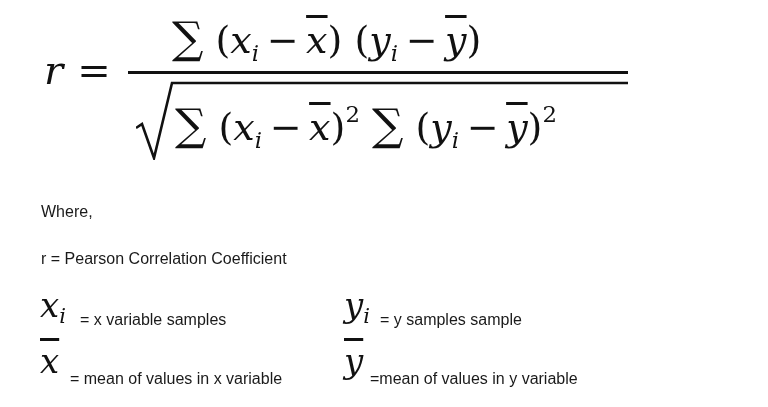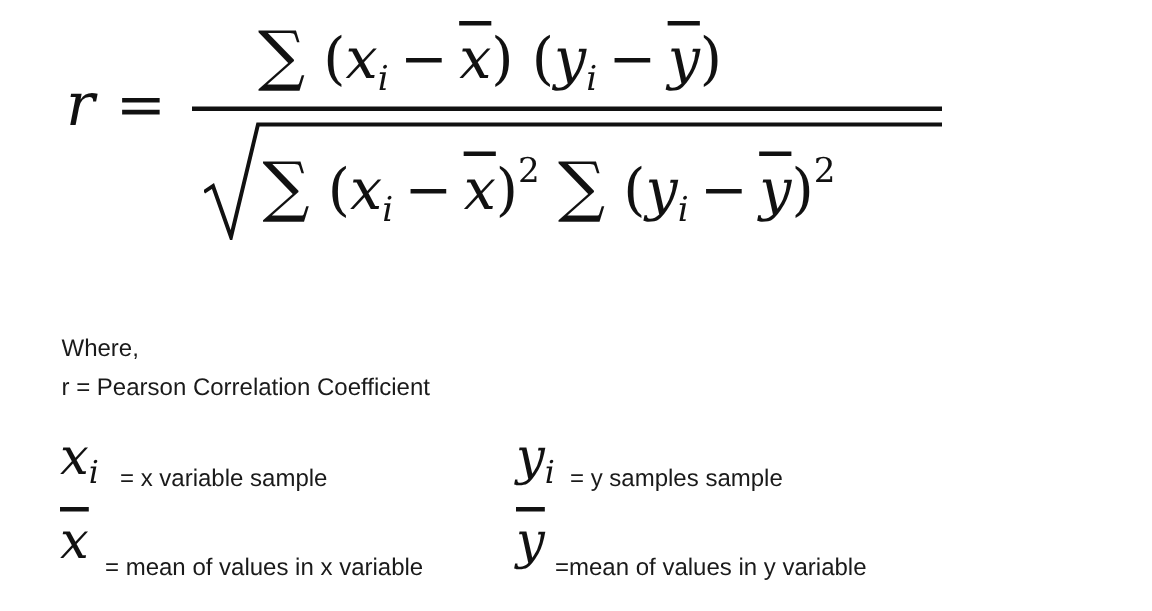--- a/index.html
+++ b/index.html
@@ -17,21 +17,21 @@
 
   .sigma { font-style: normal; font-size: 44px; }
   .sub { font-size: 60%; vertical-align: -0.35em; }
   .sup { font-size: 60%; font-style: normal; vertical-align: 0.8em; }
   .bar { text-decoration: overline; }
   .minus { font-style: normal; margin: 0 0.2em; }
   .paren { font-style: normal; }
 
   
   .txt { font-family: "Liberation Sans", "DejaVu Sans", sans-serif; font-size: 16px; color: #1a1a1a; }
-  #where { left: 41px; top: 224px; }
+  #where { left: 41px; top: 203px; }
   #r-def { left: 41px; top: 250px; }
   .sym { font-size: 34px; line-height: 34px; }
   .sym .s { font-size: 62%; vertical-align: -0.3em; }
   #xi-sym { left: 40px; top: 288px; }
   #xi-def { left: 80px; top: 311px; }
   #yi-sym { left: 344px; top: 288px; }
   #yi-def { left: 380px; top: 311px; }
   #xbar-sym { left: 40px; top: 344px; }
   #xbar-def { left: 70px; top: 370px; }
   #ybar-sym { left: 344px; top: 344px; }
@@ -60,21 +60,21 @@
   <span class="sigma">∑</span>
   <span class="paren">(</span><span>x</span><span class="sub">i</span><span class="minus">−</span><span class="bar">x</span><span class="paren">)</span><span class="sup">2</span>
   <span class="sigma">∑</span>
   <span class="paren">(</span><span>y</span><span class="sub">i</span><span class="minus">−</span><span class="bar">y</span><span class="paren">)</span><span class="sup">2</span>
 </div>
 
 <div id="where" class="abs txt">Where,</div>
 <div id="r-def" class="abs txt">r = Pearson Correlation Coefficient</div>
 
 <div id="xi-sym" class="abs math sym"><span>x</span><span class="s">i</span></div>
-<div id="xi-def" class="abs txt">= x variable sample</div>
+<div id="xi-def" class="abs txt">= x variable samples</div>
 
 <div id="yi-sym" class="abs math sym"><span>y</span><span class="s">i</span></div>
 <div id="yi-def" class="abs txt">= y samples sample</div>
 
 <div id="xbar-sym" class="abs math sym"><span class="bar">x</span></div>
 <div id="xbar-def" class="abs txt">= mean of values in x variable</div>
 
 <div id="ybar-sym" class="abs math sym"><span class="bar">y</span></div>
 <div id="ybar-def" class="abs txt">=mean of values in y variable</div>
 

